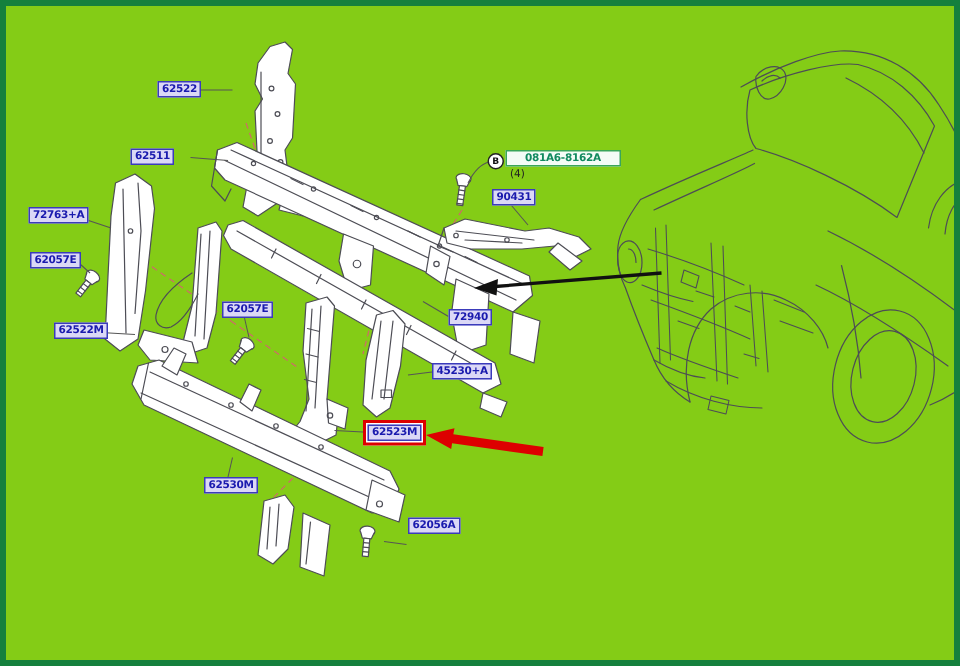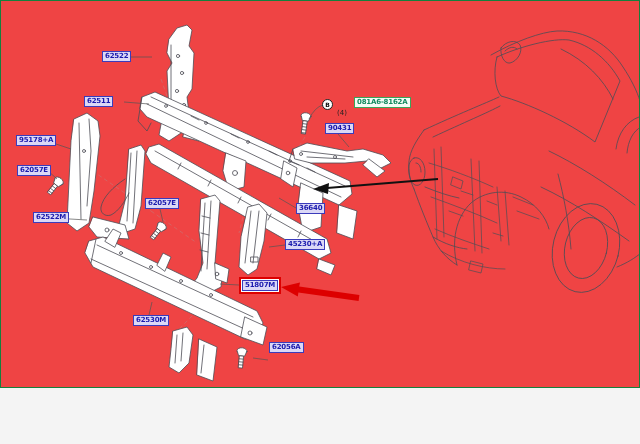--- a/index.html
+++ b/index.html
@@ -1,18 +1,18 @@
 <!DOCTYPE html>
 <html style="--label-text: #1a1aae; --label-bg: #dbd8f6; --label-border: #3b3bbb; --hardware-text: #118a5f; --hardware-border: #3aa55a; --highlight: #dd0000; --line-art: #4d4d55; --assembly-dash: #cf6a6a;"><head>
 <meta charset="utf-8">
 <style>
   html,body{margin:0;padding:0;background:#f4f4f4;}
   .canvas{
-    position:relative;width:640px;height:388px;background:#ef4444;
-    border:1px solid #15803d;box-sizing:border-box;overflow:hidden;
+    position:relative;width:640px;height:444px;background:#84cc16;
+    border:4px solid #15803d;box-sizing:border-box;overflow:hidden;
     font-family:"DejaVu Sans", sans-serif;
   }
   svg{position:absolute;left:0;top:0;}
   .plabel{
     position:absolute;
     font:700 7px/9px "DejaVu Sans", sans-serif;
     letter-spacing:-0.2px;
     color:var(--label-text,#1a1aae);
     background:var(--label-bg,#dbd8f6);
     border:1px solid var(--label-border,#3b3bbb);
@@ -25,21 +25,21 @@
   }
   .hw-marker{
     position:absolute;width:9px;height:9px;border:1px solid #222;border-radius:50%;
     font:700 6px/9px "DejaVu Sans", sans-serif;color:#111;text-align:center;background:#fff;
   }
   .hw-label{
     position:absolute;
     font:700 7px/9px "DejaVu Sans", sans-serif;letter-spacing:-0.2px;
     color:var(--hardware-text,#118a5f);
     background:#f4fcf6;border:1px solid var(--hardware-border,#3aa55a);
-    padding:0 2px;white-space:nowrap;cursor:pointer;margin-left:20px;
+    padding:0 12px;white-space:nowrap;cursor:pointer;
   }
   .hw-qty{
     position:absolute;font:400 7px/9px "DejaVu Sans", sans-serif;color:#222;
   }
 </style>
 </head>
 <body>
 
 <div class="canvas">
 
@@ -244,31 +244,31 @@
     <g>
       <path d="M437,178 L326,187" stroke="#111" stroke-width="2.2" fill="none"></path>
       <polygon points="312,188 328,182 327,193" fill="#111"></polygon>
     </g>
 
     <polygon fill="#dd0000" points="280,286 299,281.5 298.2,285.5 358.4,294 357.6,300 297.4,291.5 296.8,295.4"></polygon>
   </svg>
 
   <div class="plabel" style="left:101px;top:50px">62522</div>
   <div class="plabel" style="left:83px;top:95px">62511</div>
-  <div class="plabel" style="left:15px;top:134px">95178+A</div>
+  <div class="plabel" style="left:15px;top:134px">72763+A</div>
   <div class="plabel" style="left:16px;top:164px">62057E</div>
   <div class="plabel" style="left:32px;top:211px">62522M</div>
   <div class="plabel" style="left:144px;top:197px">62057E</div>
   <div class="plabel" style="left:324px;top:122px">90431</div>
-  <div class="plabel" style="left:295px;top:202px">36640</div>
+  <div class="plabel" style="left:295px;top:202px">72940</div>
   <div class="plabel" style="left:284px;top:238px">45230+A</div>
   <div class="plabel" style="left:132px;top:314px">62530M</div>
   <div class="plabel" style="left:268px;top:341px">62056A</div>
 
   <div class="highlight-box" style="left:238px;top:276px">
-    <span class="plabel inline">51807M</span>
+    <span class="plabel inline">62523M</span>
   </div>
 
   <div class="hw-marker" style="left:321px;top:98px">B</div>
   <div class="hw-label" style="left:333px;top:96px">081A6-8162A</div>
   <div class="hw-qty" style="left:336px;top:108px">(4)</div>
 
 </div>
 
 </body></html>

